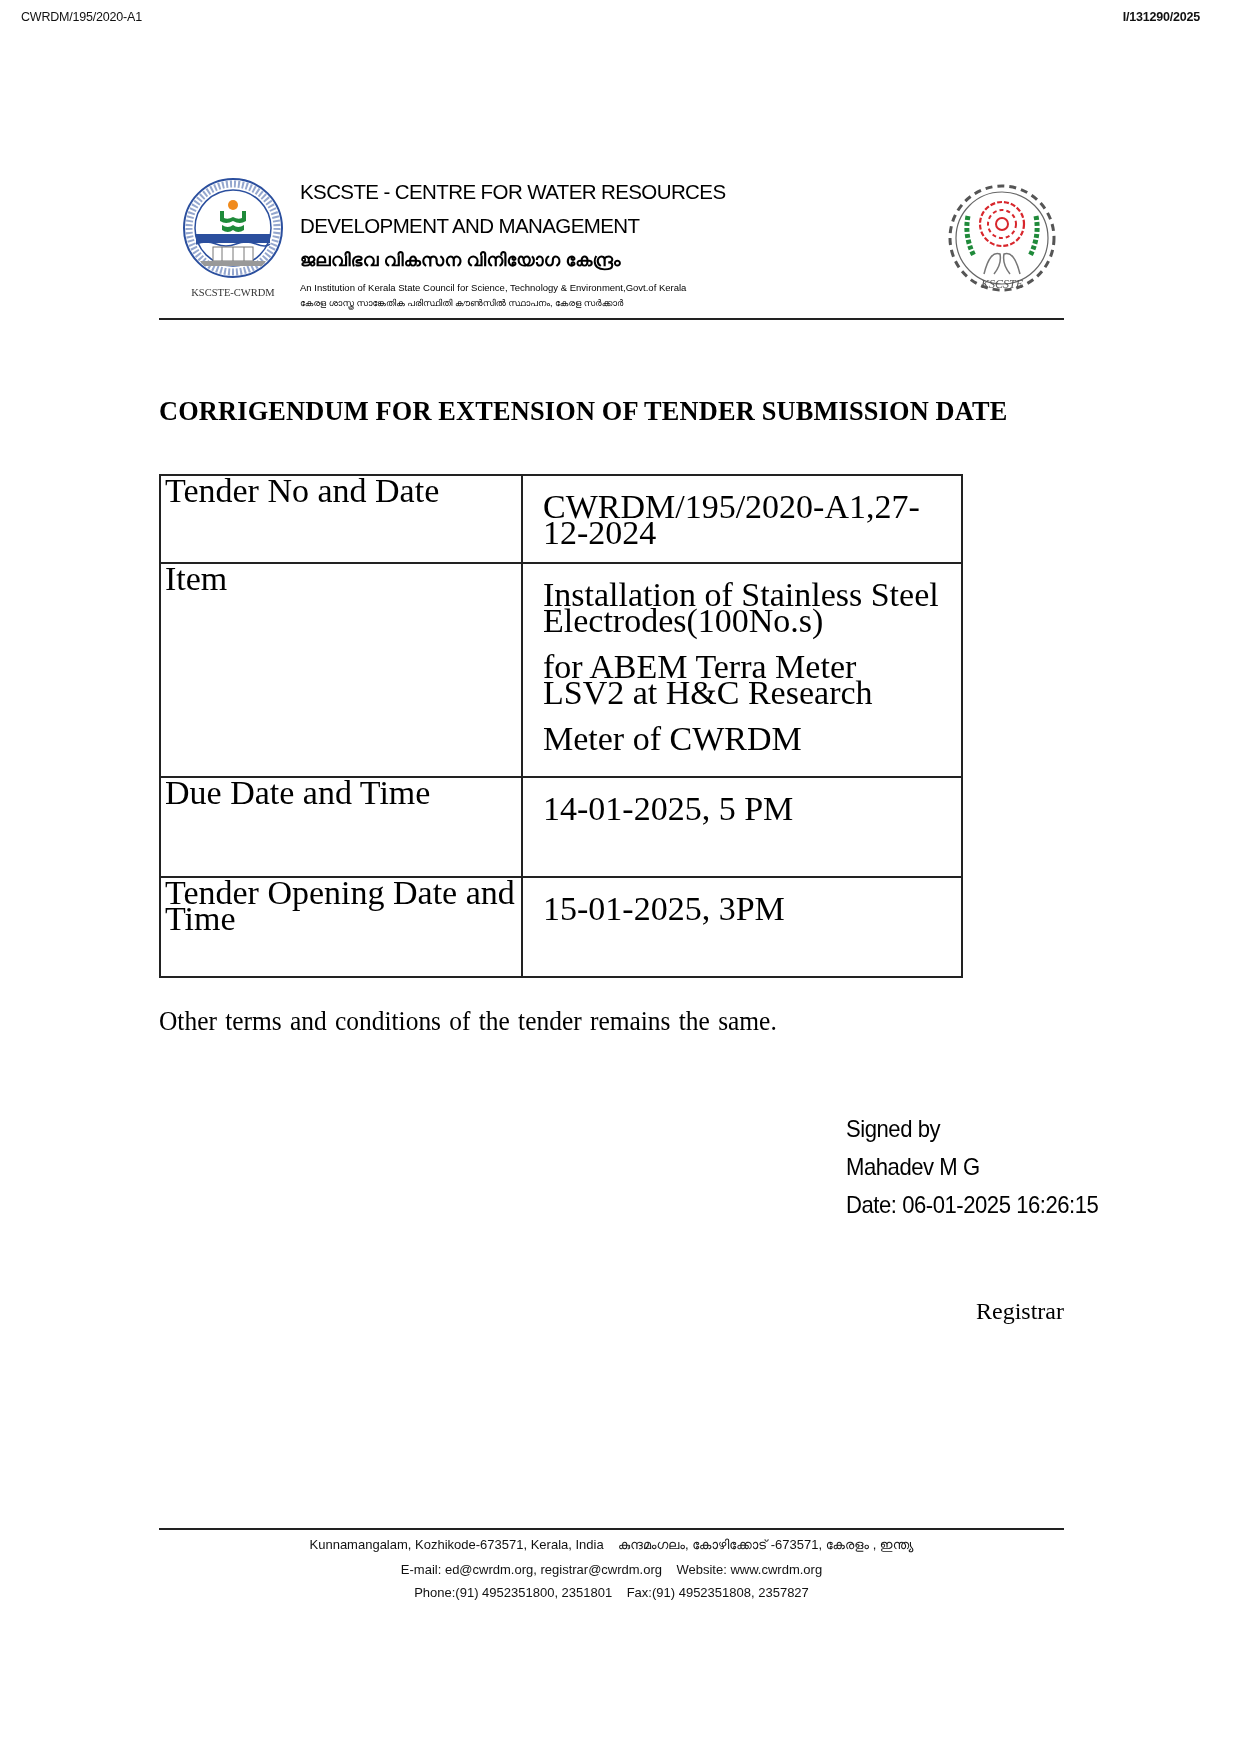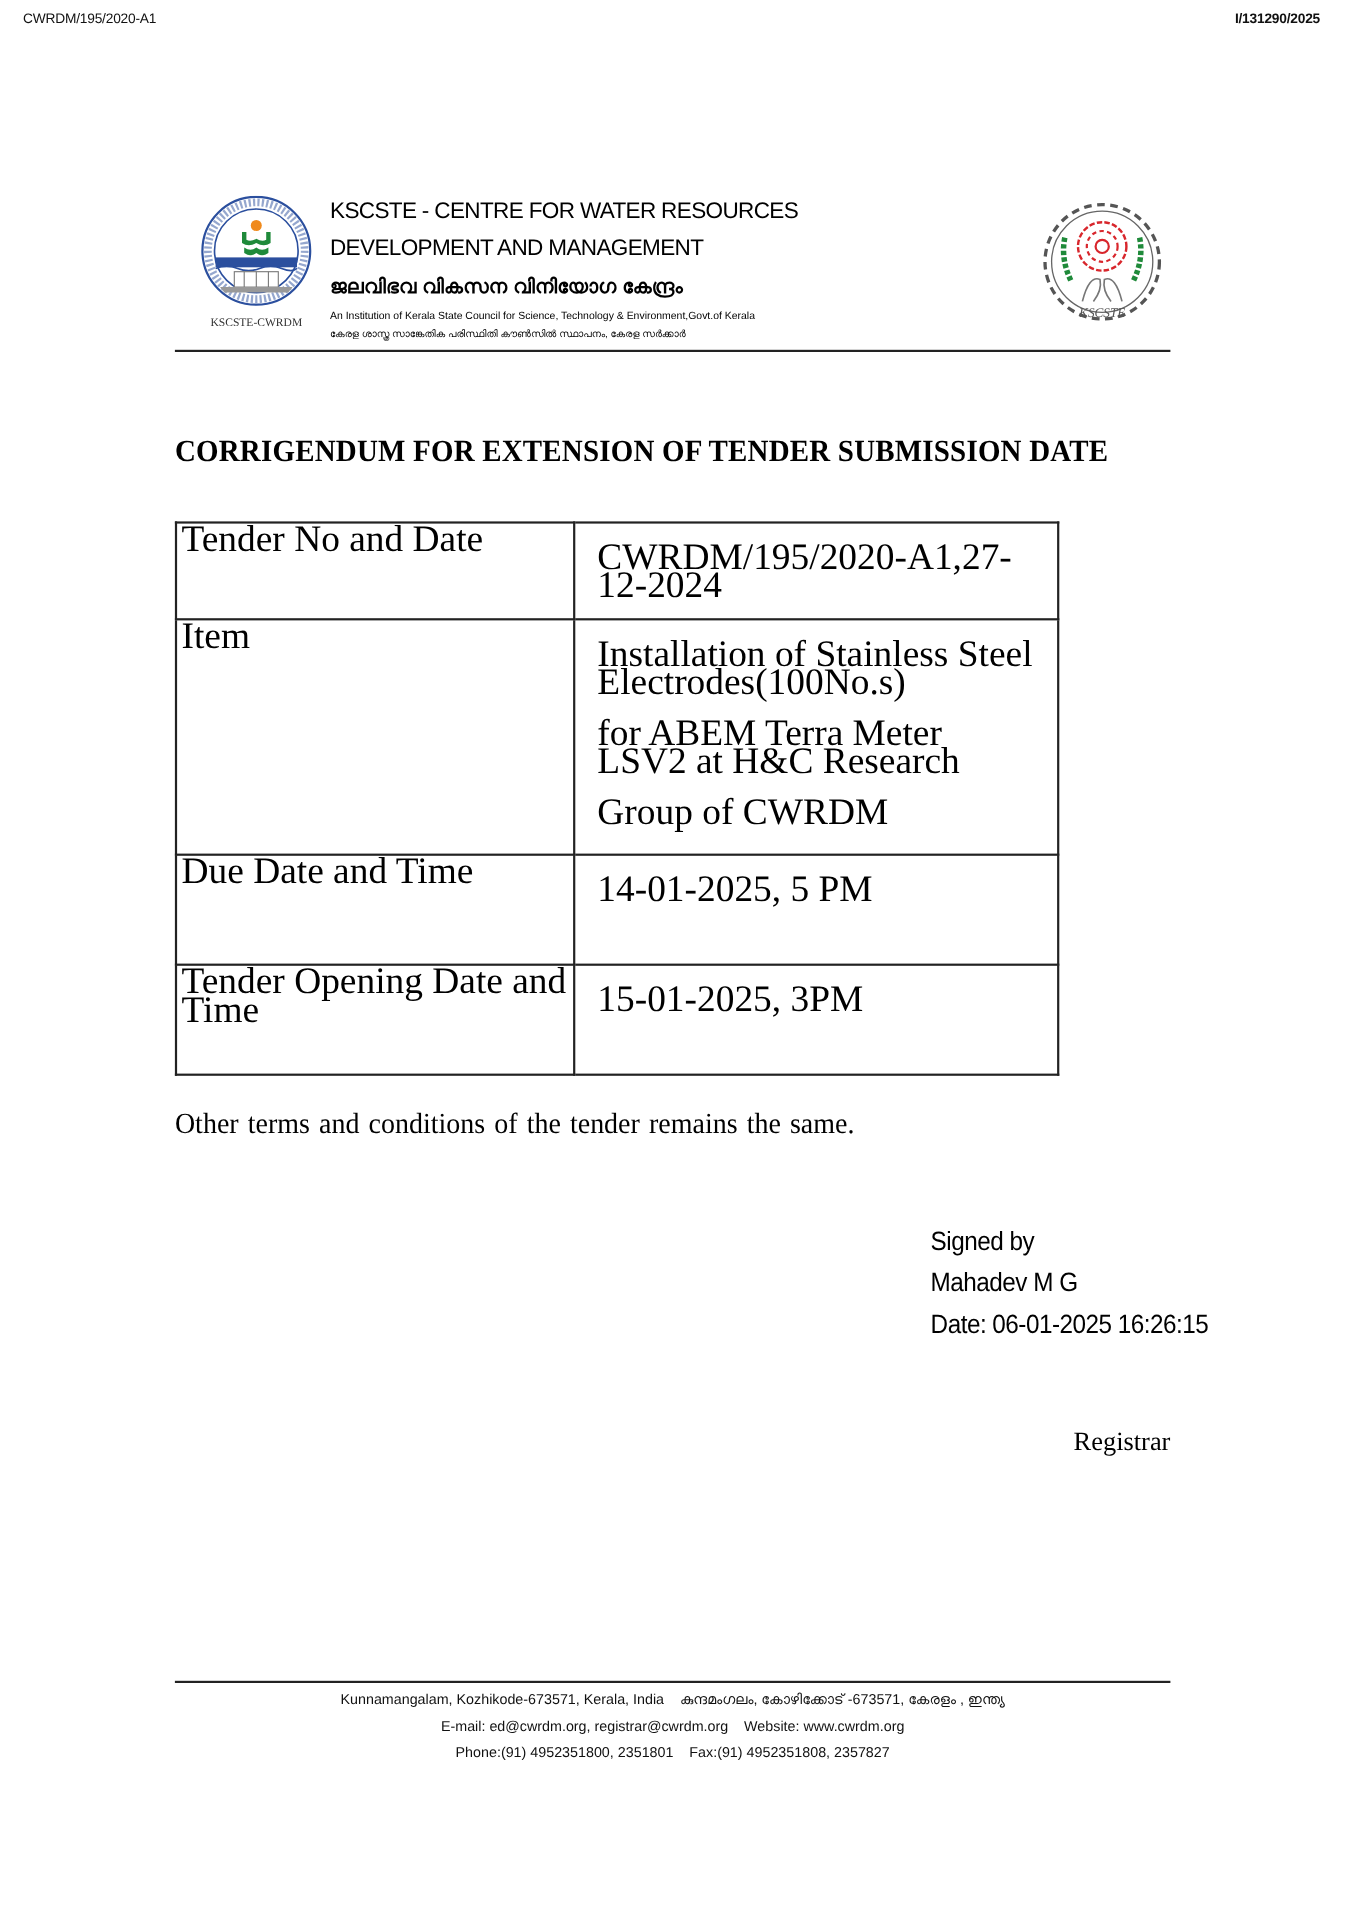--- a/index.html
+++ b/index.html
@@ -115,21 +115,21 @@
         </td>
   </tr>
   <tr style="height:214px;">
     <td class="label">
           <div class="cell-inner">Item</div>
         </td>
     <td>
       <div class="cell-inner">
         <p>Installation of Stainless Steel Electrodes(100No.s)</p>
         <p>for ABEM Terra Meter LSV2 at H&amp;C Research</p>
-        <p>Group of CWRDM</p>
+        <p>Meter of CWRDM</p>
       </div>
     </td>
   </tr>
   <tr style="height:100px;">
     <td class="label">
           <div class="cell-inner">Due Date and Time</div>
         </td>
     <td>
           <div class="cell-inner">
             <p>14-01-2025, 5 PM</p>

